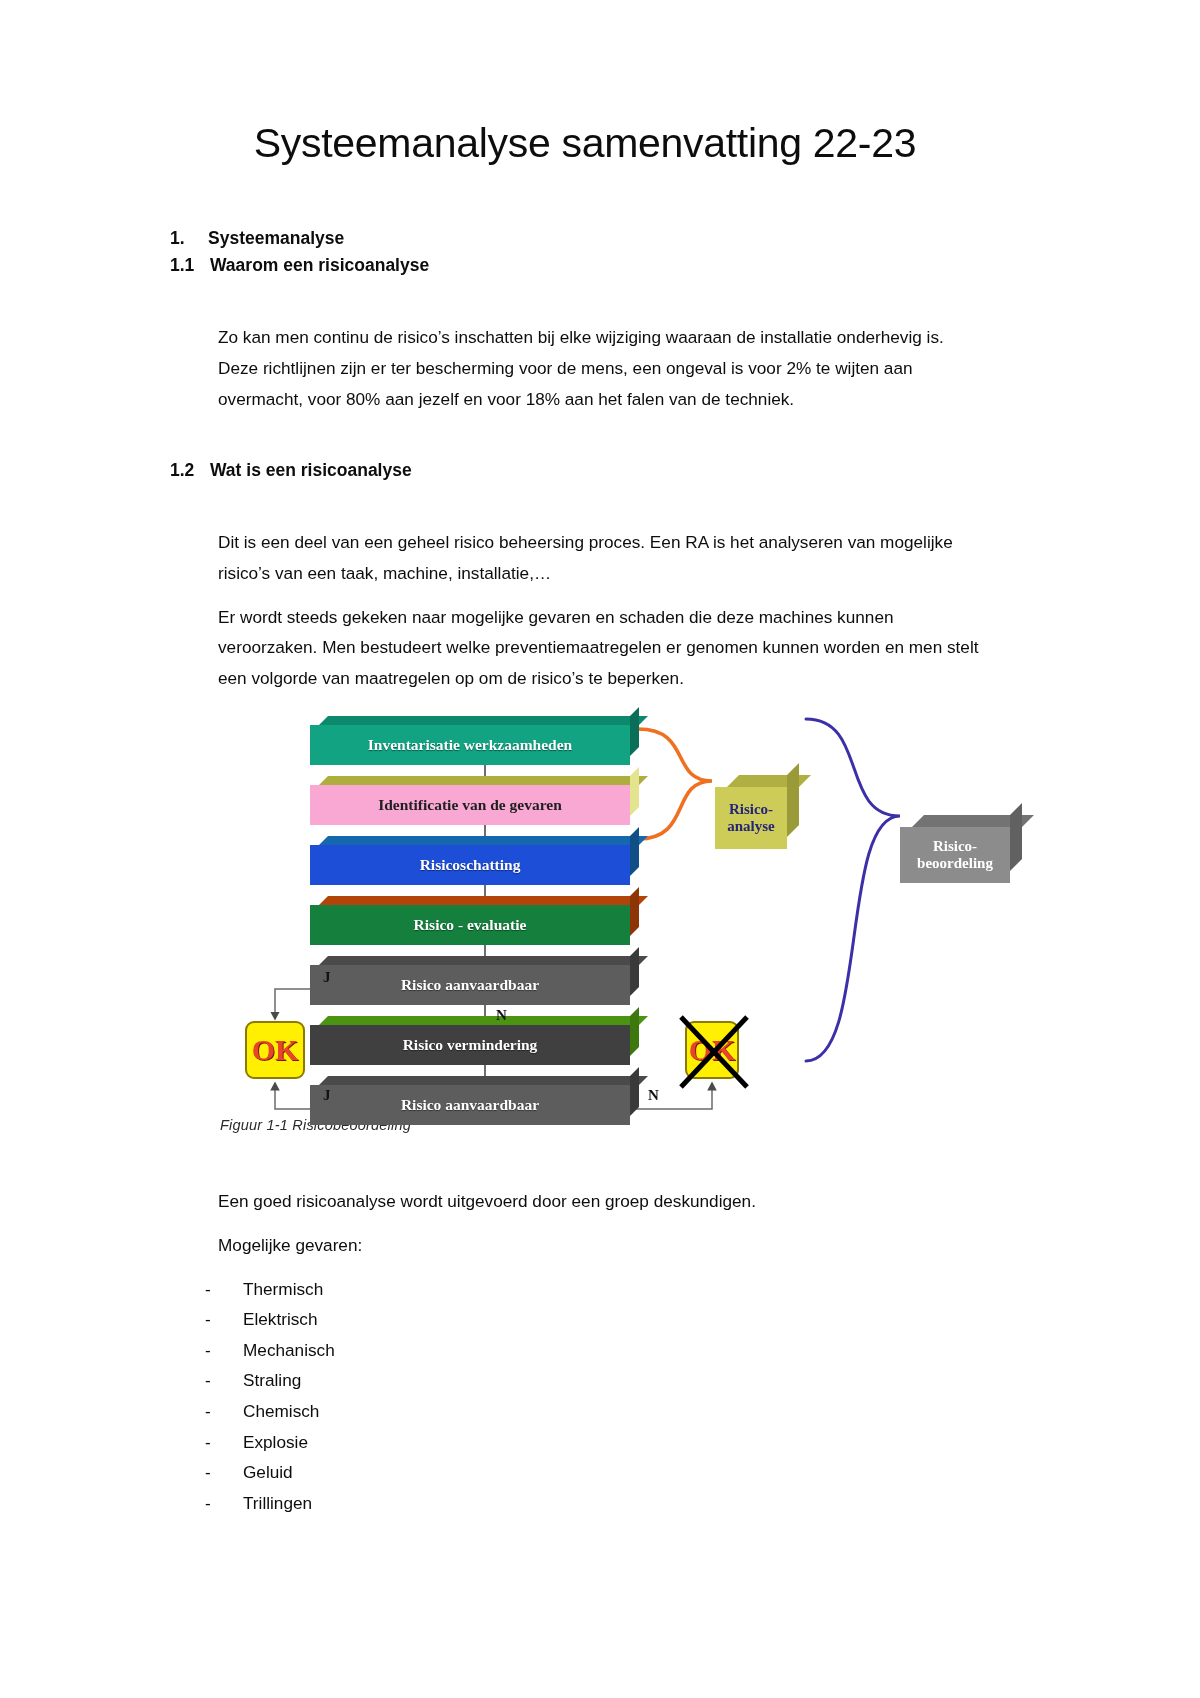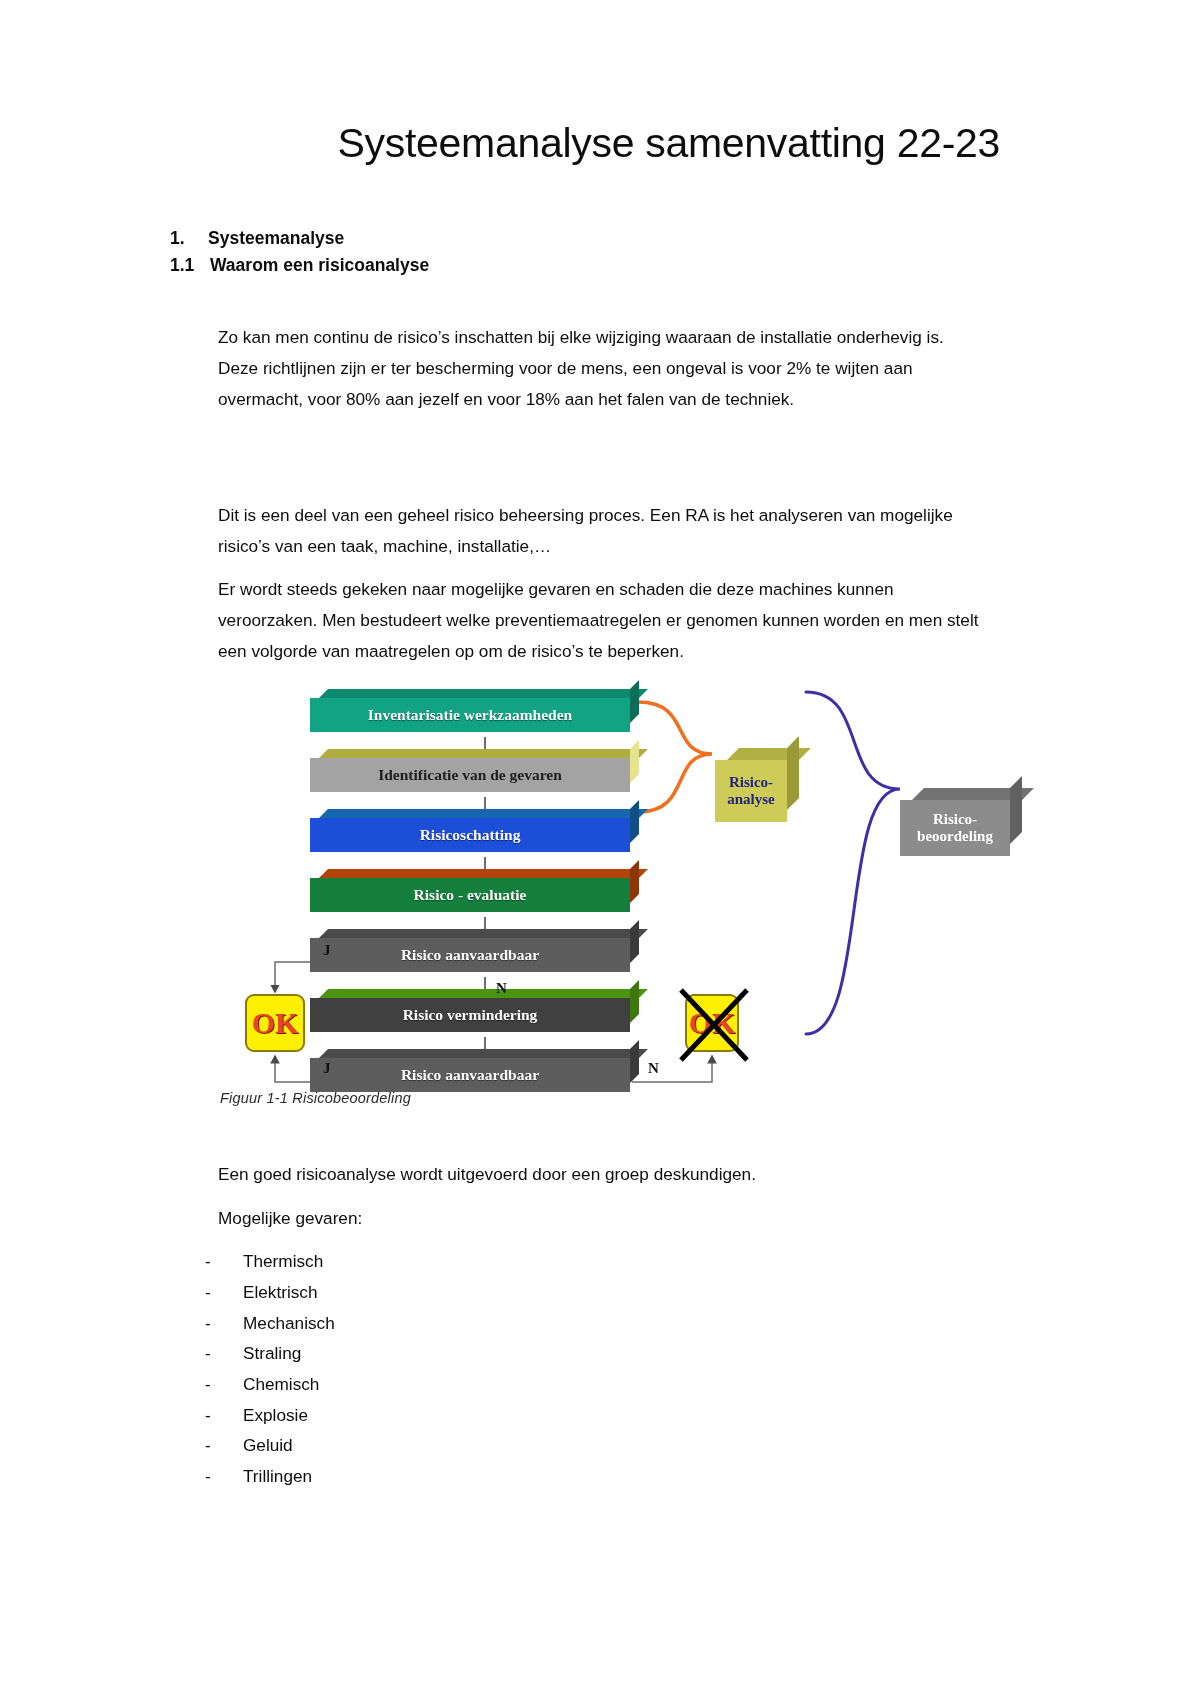--- a/index.html
+++ b/index.html
@@ -14,21 +14,21 @@
   }
   .page {
     position: relative;
     width: 1200px;
     min-height: 1698px;
     padding: 120px 140px 60px 170px;
   }
   .doc-title {
     font-size: 41px;
     font-weight: 400;
-    text-align: right;
+    text-align: center;
     letter-spacing: -0.3px;
     margin: 0 0 58px 0;
     padding-right: 60px;
     line-height: 1.15;
   }
   .h-num-line {
     font-size: 17.5px;
     font-weight: bold;
     line-height: 1.55;
     display: flex;
@@ -75,21 +75,21 @@
   .fig-caption {
     font-size: 14.5px;
     font-style: italic;
     color: #2b2b2b;
     margin: 6px 0 0 20px;
     letter-spacing: 0.2px;
   }
   
   .slab {
     position: absolute;
-    height: 34px;
+    height: 40px;
     color: #ffffff;
     font-family: "Liberation Serif", serif;
     font-weight: bold;
     font-size: 15.5px;
     display: flex;
     align-items: center;
     justify-content: center;
     text-shadow: 0 1px 1px rgba(0,0,0,0.45);
   }
   .slab .top {
@@ -182,20 +182,24 @@
   </div>
 
   <div class="spacer-md"></div>
 
   <div class="body-block">
     <p>Zo kan men continu de risico’s inschatten bij elke wijziging waaraan de installatie onderhevig is. Deze richtlijnen zijn er ter bescherming voor de mens, een ongeval is voor 2% te wijten aan overmacht, voor 80% aan jezelf en voor 18% aan het falen van de techniek.</p>
   </div>
 
   <div class="spacer-md"></div>
 
+  <div class="h-sub">
+    <span class="h-num">1.2</span>
+    <span>Wat is een risicoanalyse</span>
+  </div>
 
   <div class="spacer-md"></div>
 
   <div class="body-block">
     <p>Dit is een deel van een geheel risico beheersing proces. Een RA is het analyseren van mogelijke risico’s van een taak, machine, installatie,…</p>
     <p>Er wordt steeds gekeken naar mogelijke gevaren en schaden die deze machines kunnen veroorzaken. Men bestudeert welke preventiemaatregelen er genomen kunnen worden en men stelt een volgorde van maatregelen op om de risico’s te beperken.</p>
   </div>
 
   <div class="figure-wrap">
     <div class="diagram">
@@ -227,21 +231,21 @@
 
         <path d="M606,8 C668,8 640,105 700,105 C640,105 668,350 606,350" fill="none" stroke="#3b30a8" stroke-width="3" stroke-linecap="round"></path>
       </svg>
 
       <div class="slab" style="left:110px; top:14px; width:320px; background:#12a383;">
         <span class="top" style="background:#0d8a6e;"></span>
         <span class="side" style="background:#0a6e58;"></span>
         <span class="lbl">Inventarisatie werkzaamheden</span>
       </div>
 
-      <div class="slab" style="left:110px; top:74px; width:320px; background:#a3a3a3; color:#1f1f1f; text-shadow:none;text-align:center;">
+      <div class="slab" style="left:110px; top:74px; width:320px; background:#f9a8d4; color:#1f1f1f; text-shadow:none;text-align:center;">
         <span class="top" style="background:#aeae3f;"></span>
         <span class="side" style="background:#e5e48e;"></span>
         <span class="lbl">Identificatie van de gevaren</span>
       </div>
 
       <div class="slab" style="left:110px; top:134px; width:320px; background:#1d4ed8;">
         <span class="top" style="background:#1568ad;"></span>
         <span class="side" style="background:#0f4f85;"></span>
         <span class="lbl">Risicoschatting</span>
       </div>

